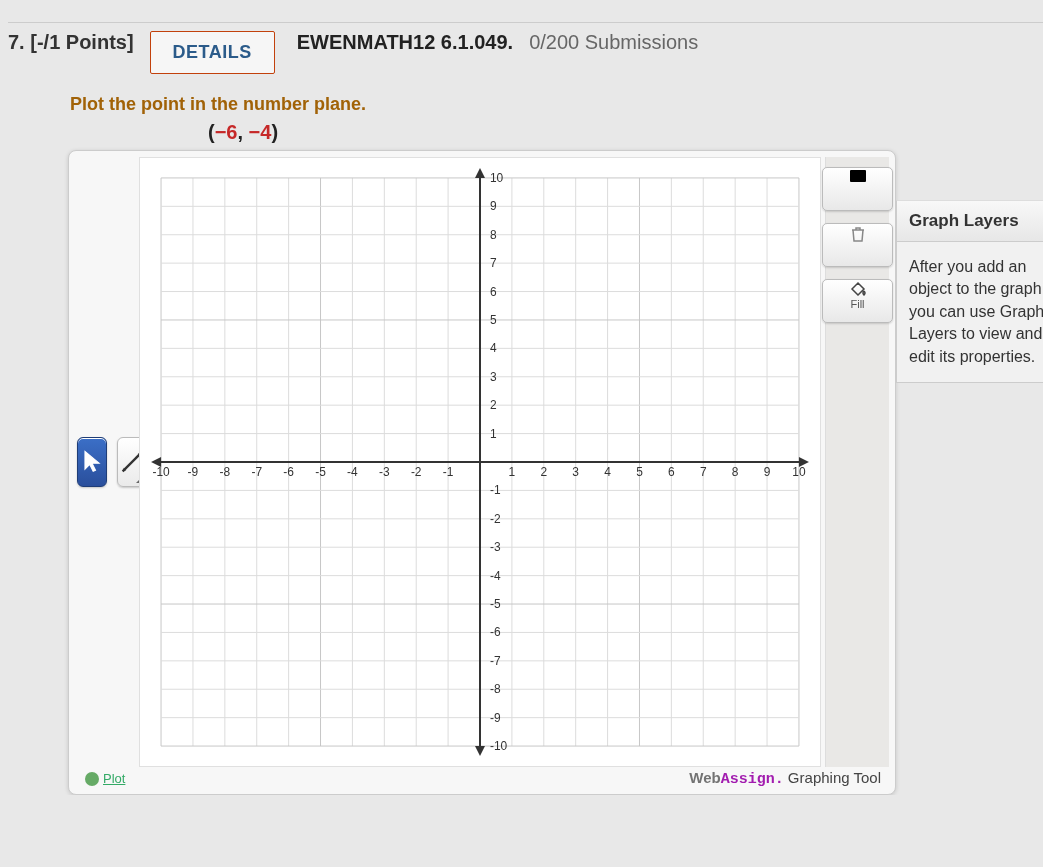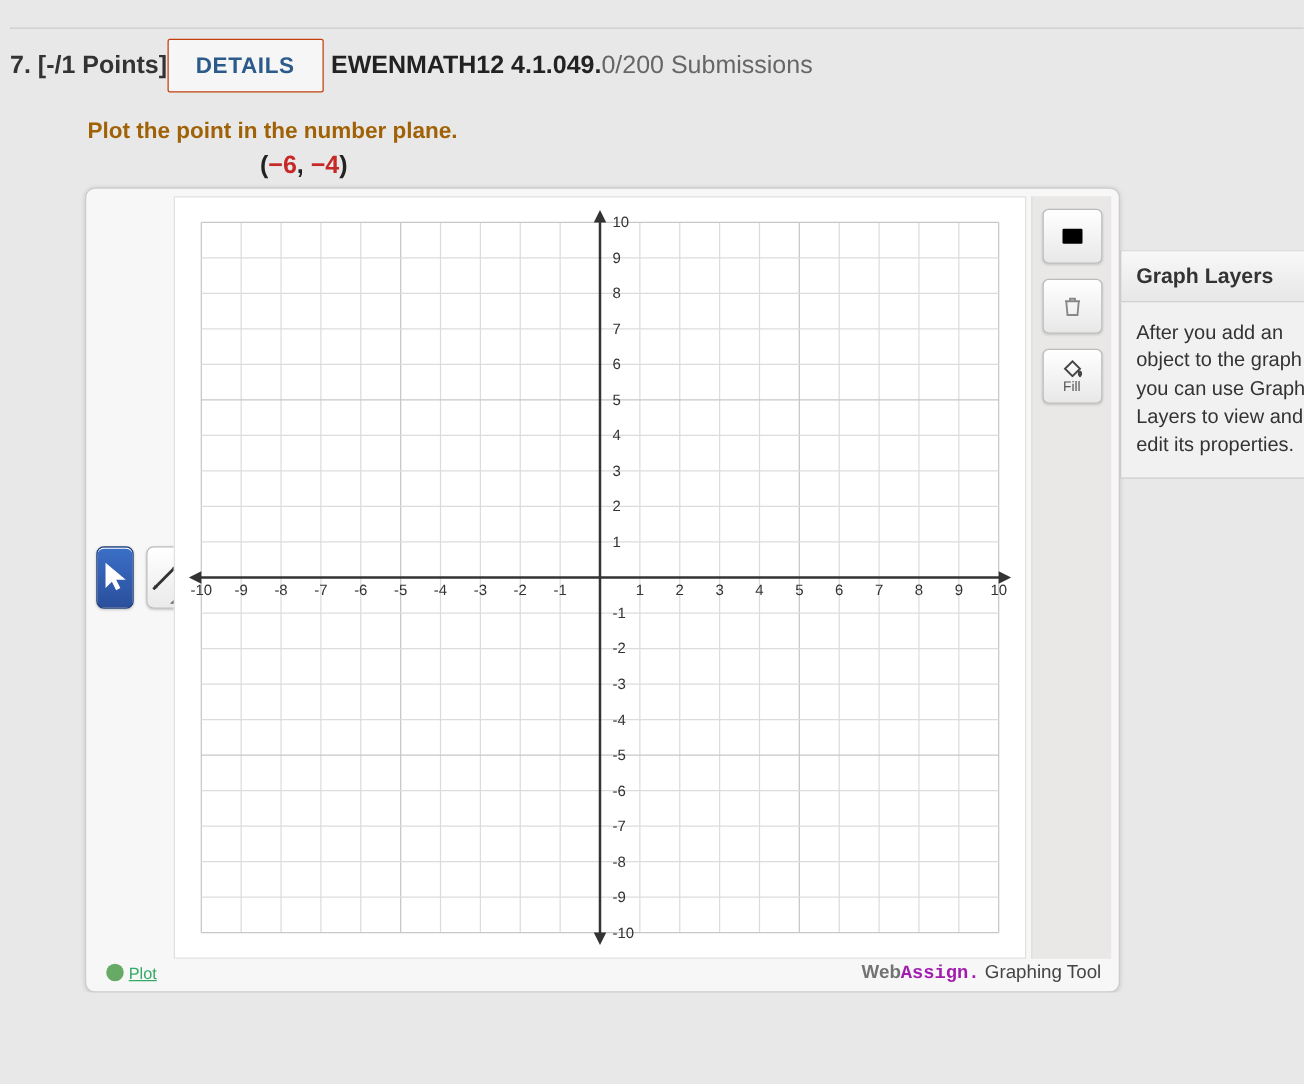--- a/index.html
+++ b/index.html
@@ -6,21 +6,21 @@
   body {
     margin: 0;
     padding: 10px 0 0 8px;
     font-family: Arial, Helvetica, sans-serif;
     background: #e8e8e8;
     color: #222;
     overflow: hidden;
   }
   .top-bar {
     display: flex;
-    align-items: center;
+    gap: 16px;
     padding: 8px 0 14px 0;
     border-top: 1px solid #ccc;
     margin-top: 12px;
   }
   .q-header {
     font-size: 20px;
     font-weight: 700;
     color: #333;
     white-space: nowrap;
   }
@@ -122,24 +122,24 @@
   .toolbar-right {
     width: 64px;
     background: #e9e8e6;
     border-left:1px solid #ddd;
     display:flex; flex-direction:column;
     align-items:center;
     gap: 12px;
     padding: 10px 4px;
   }
   .rbtn {
-    width: 48px; height: 44px;
+    width: 71px; height: 44px;
     background: linear-gradient(#fff,#e8e8e8);
     border:1px solid #bbb; border-radius:5px;
-    display:flex;flex-direction:column;align-items:center;justify-content:center;
+    display:flex;flex-direction:column;align-items:center;
     font-size:11px; color:#555; cursor:pointer;
     box-shadow: 0 1px 2px rgba(0,0,0,.15);
     gap:2px;
   }
   .footer-row { display:flex; justify-content: space-between; align-items:center; padding: 2px 8px 0 10px;}
   .help-link { color:#3a6; font-size:13px; text-decoration: underline; cursor:pointer; display:flex;align-items:center;gap:4px;}
   .help-link::before{content:"";width:14px;height:14px;border-radius:50%;background:#6a6;display:inline-block;}
   .wa-brand { font-size:15px; color:#444; }
   .wa-brand b { color:#737373; }
   .wa-brand .assign { color:#a21caf; font-weight:700;font-family:Liberation Mono, monospace;}
@@ -189,21 +189,21 @@
 </style>
 </head>
 <body>
 
 <div class="top-bar">
   <span class="q-header">
     <span>7.</span>
     <span>[-/1 Points]</span>
   </span>
   <button class="pill-btn">DETAILS</button>
-  <span class="ref-code">EWENMATH12 4.1.049.</span>
+  <span class="ref-code">EWENMATH12 6.1.049.</span>
   <span class="subs">0/200 Submissions</span>
 </div>
 
 <div class="instruction">Plot the point in the number plane.</div>
 
 <div class="coord-val">
   <span class="paren">(</span><span class="num">−6</span><span class="paren">, </span><span class="num">−4</span><span class="paren">)</span>
 </div>
 
 <div class="tool-frame">

